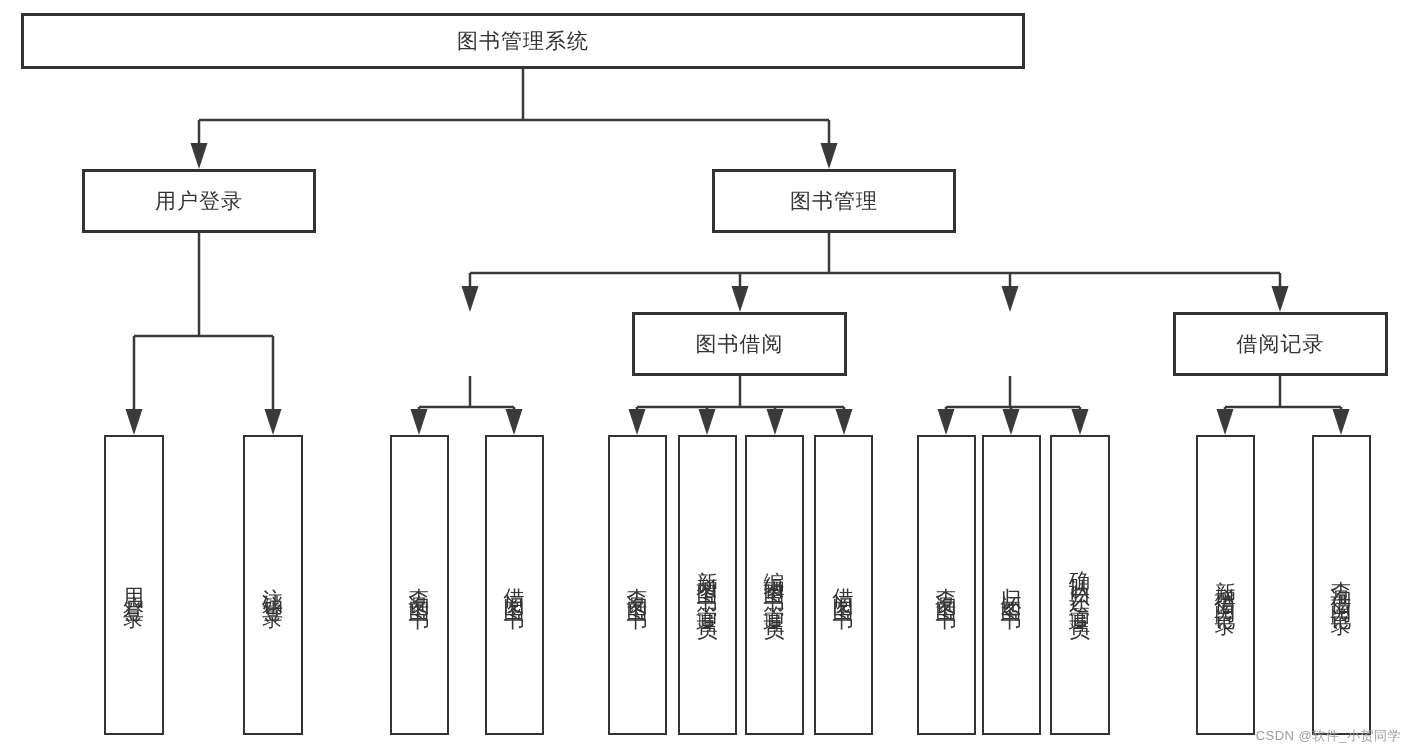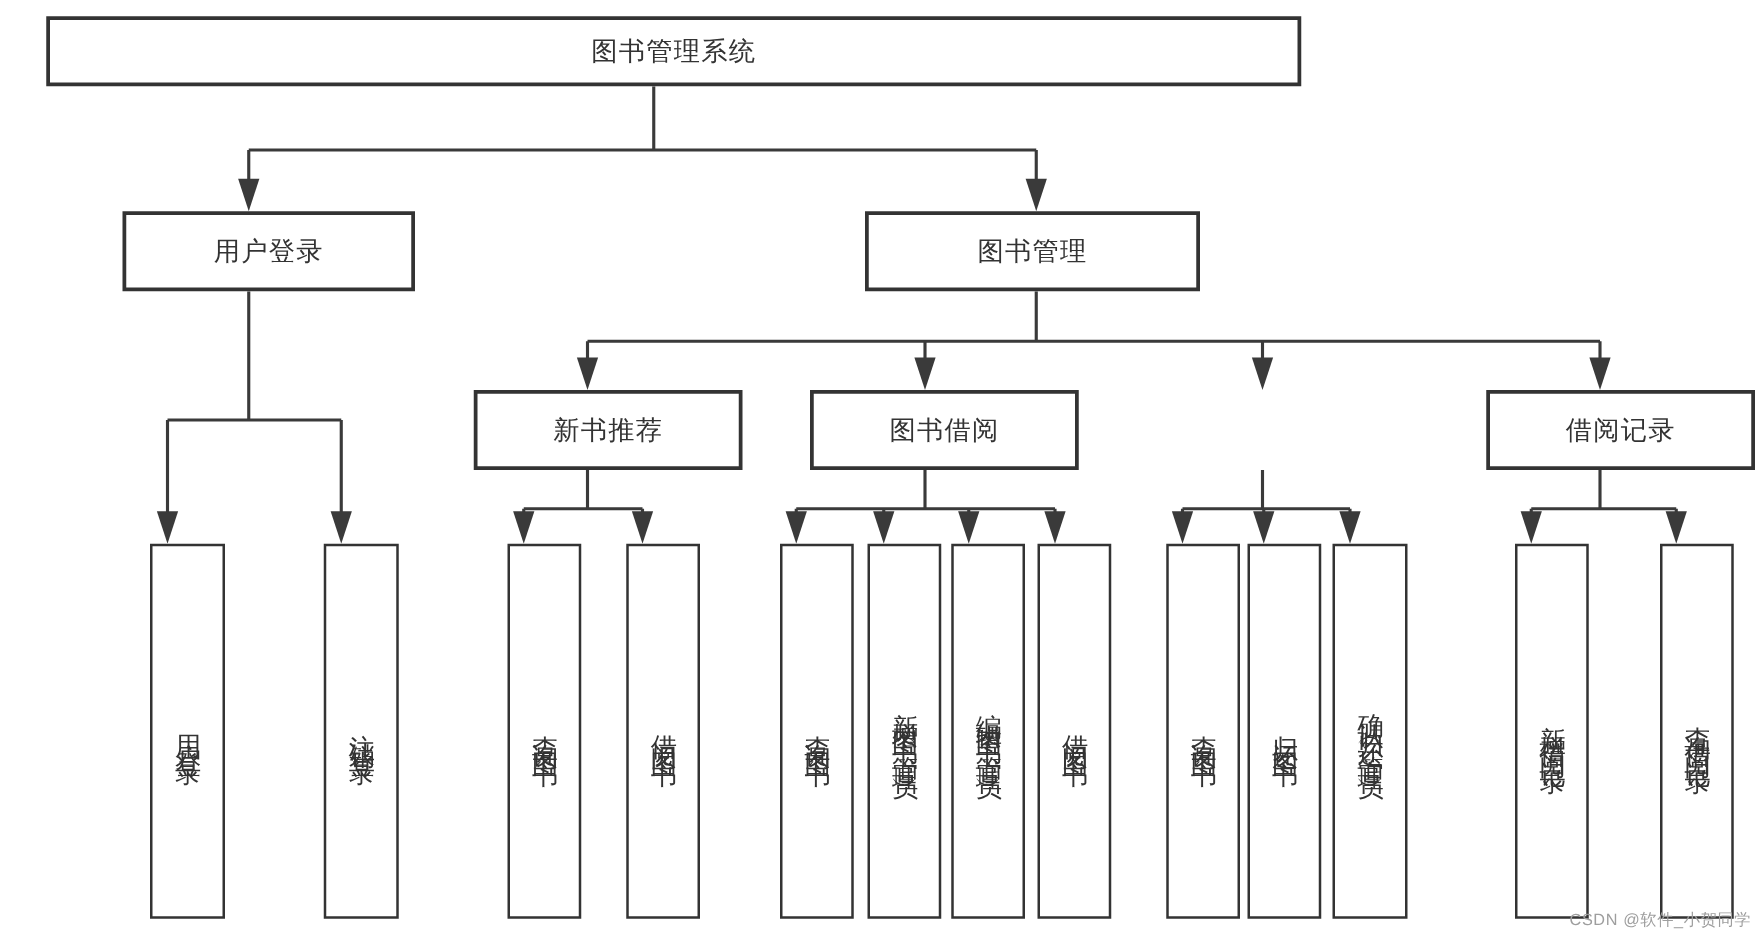--- a/index.html
+++ b/index.html
@@ -20,21 +20,20 @@
   #connectors{position:absolute;left:0;top:0;z-index:1;}
   .shaft{stroke:var(--line);stroke-width:2.5;fill:none;}
   .arrow{fill:var(--line);stroke:none;}
   .node{
     position:absolute;z-index:2;
     box-sizing:border-box;
     border:3px solid var(--border);
     background:var(--background);
     color:var(--text);
     display:flex;align-items:center;justify-content:center;
-    margin-left:16px;
   }
   .h{font-size:21px;letter-spacing:1px;}
   .v{
     writing-mode:vertical-rl;
     text-orientation:mixed;
     font-size:21px;
     letter-spacing:7px;
     border-width:2.5px;
     line-height:1;
   }
@@ -78,23 +77,22 @@
     <polygon class="arrow" points="937.5,409 954.5,409 946,435"></polygon>
     <polygon class="arrow" points="1002.5,409 1019.5,409 1011,435"></polygon>
     <polygon class="arrow" points="1071.5,409 1088.5,409 1080,435"></polygon>
     <polygon class="arrow" points="1216.5,409 1233.5,409 1225,435"></polygon>
     <polygon class="arrow" points="1332.5,409 1349.5,409 1341,435"></polygon>
   </svg>
 
   <div class="node h" style="left:21px;top:13px;width:1004px;height:56px">图书管理系统</div>
 
   <div class="node h" style="left:82px;top:169px;width:234px;height:64px">用户登录</div>
-  <div class="node h" style="left:676px;top:169px;width:268px;height:64px">图书管理</div>
+  <div class="node h" style="left:712px;top:169px;width:244px;height:64px">图书管理</div>
 
-  <div class="node h" style="left:363px;top:312px;width:215px;height:64px">新书推荐</div>
   <div class="node h" style="left:632px;top:312px;width:215px;height:64px">图书借阅</div>
   <div class="node h" style="left:1173px;top:312px;width:215px;height:64px">借阅记录</div>
 
   <div class="node v" style="left:104px;top:435px;width:60px;height:300px">用户登录</div>
   <div class="node v" style="left:243px;top:435px;width:60px;height:300px">注销登录</div>
 
   <div class="node v" style="left:390px;top:435px;width:59px;height:300px">查询图书</div>
   <div class="node v" style="left:485px;top:435px;width:59px;height:300px">借阅图书</div>
 
   <div class="node v" style="left:608px;top:435px;width:59px;height:300px">查询图书</div>

